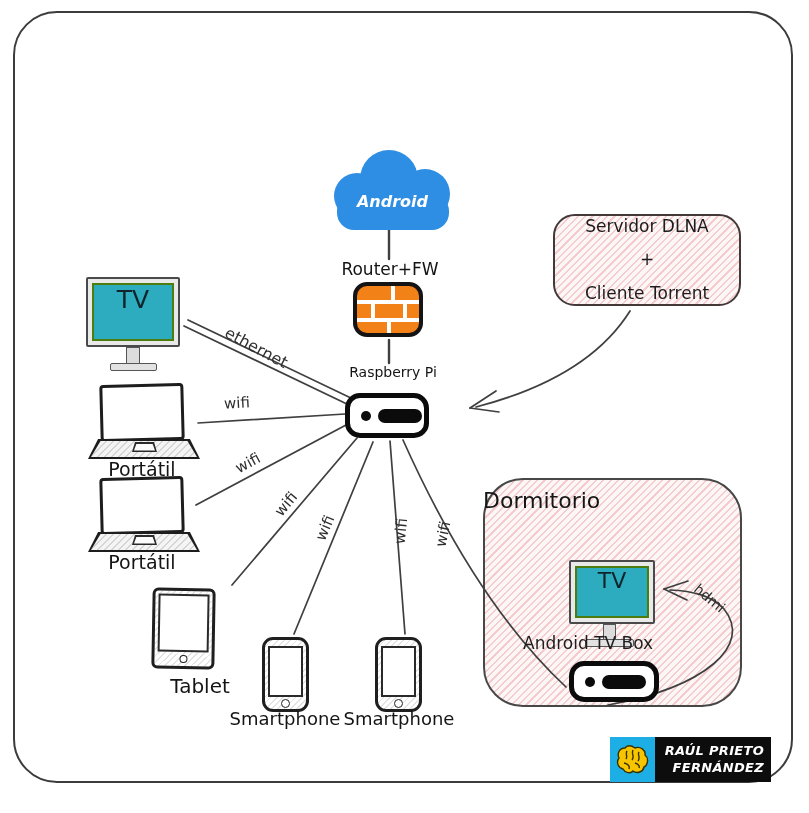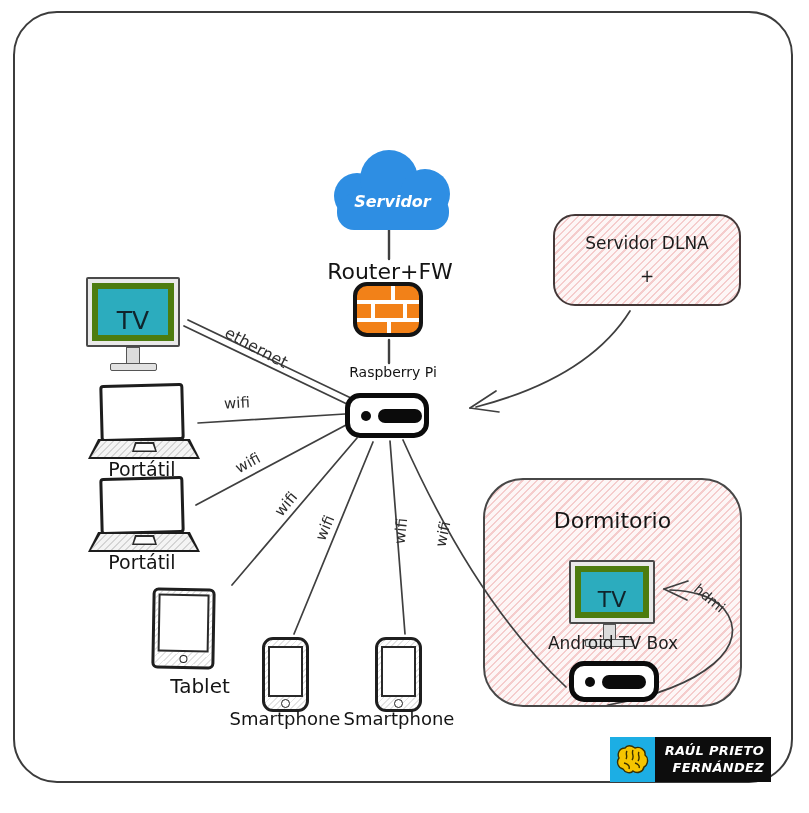--- a/index.html
+++ b/index.html
@@ -18,21 +18,21 @@
             font-size:26px; letter-spacing:3px; font-weight:500; color:#141414; }
 
   
   #wires { left:0; top:0; width:809px; height:813px; pointer-events:none; }
 
   
   #cloud { left:325px; top:150px; width:135px; height:85px; }
   #cloud-label { left:325px; top:192px; width:135px; text-align:center; color:#fff; font-size:16px;
                  font-weight:bold; font-style:italic; }
 
-  .small-label { font-size:22px; text-align:center; color:#141414; }
+  .small-label { font-size:17px; text-align:center; color:#141414; }
   #router-label { left:325px; top:259px; width:130px; }
   #pi-label { left:318px; top:364px; width:150px; font-size:14px; }
 
   
   #firewall { left:353px; top:282px; width:70px; height:55px; background:#F28118; border:4px solid #141414;
               border-radius:14px; overflow:hidden; }
   .mortar { position:absolute; background:#fff; }
 
   
   .pibox { background:#fff; border:5px solid #0b0b0b; border-radius:15px; }
@@ -44,27 +44,27 @@
   #atv-box { left:569px; top:661px; width:90px; height:41px; }
 
   
   .hatch-red { background:
       repeating-linear-gradient(135deg, rgba(226,108,108,0.30) 0 1.6px, rgba(255,250,250,0.0) 1.6px 5.2px),
       #fdf6f6; gap: 8px; }
   #note-box { left:553px; top:214px; width:188px; height:92px; border:2.5px solid #443838; border-radius:22px;
               display:flex; flex-direction:column; align-items:center; justify-content:center;
               font-size:17px; line-height:1.5; color:#1c1c1c; }
   #dorm-box { left:483px; top:478px; width:259px; height:229px; border:2.5px solid #474747; border-radius:40px; }
-  #dorm-title { left:483px; top:488px; width:259px; text-align:center; font-size:22px; color:#161616;margin-top:20px; }
-  #atv-label { left:523px; top:633px; width:180px; text-align:center; font-size:17px; }
+  #dorm-title { left:483px; top:488px; width:259px; font-size:22px; color:#161616; }
+  #atv-label { left:523px; top:633px; width:180px; font-size:17px; }
 
   
   .tv-frame { background:#e9e9e9; border:2.5px solid #4a4a4a; border-radius:2px; padding:4px; }
-  .tv-screen { width:100%; height:100%; background:#2CACBE; border:6px solid #4d7c0f;
-               display:flex; align-items:flex-end; justify-content:center; color:#10242c; }
+  .tv-screen { width:100%; height:100%; background:#2CACBE; border:2px solid #4d7c0f;
+               display:flex; align-items:flex-start; justify-content:center; color:#10242c; }
   .tv-neck { background:#dcdcdc; border:1.5px solid #555; }
   .tv-base { background:#e2e2e2; border:1.5px solid #555; border-radius:2px; }
   #tv1 { left:86px; top:277px; width:94px; height:70px; }
   #tv1 .tv-screen { font-size:25px; }
   #tv1-neck { left:126px; top:347px; width:14px; height:17px; }
   #tv1-base { left:110px; top:363px; width:47px; height:8px; }
   #tv2 { left:569px; top:560px; width:86px; height:64px; }
   #tv2 .tv-screen { font-size:22px; }
   #tv2-neck { left:603px; top:624px; width:13px; height:16px; }
   #tv2-base { left:585px; top:639px; width:49px; height:8px; }
@@ -130,20 +130,21 @@
 <body>
 
 <div id="canvas">
 
   <div id="frame" class="abs"></div>
 
 
   <div id="note-box" class="abs hatch-red">
     <span>Servidor DLNA</span>
     <span>+</span>
+    <span>Cliente Torrent</span>
   </div>
 
   <div id="dorm-box" class="abs hatch-red"></div>
   <div id="dorm-title" class="abs">Dormitorio</div>
 
   <svg id="wires" class="abs" viewBox="0 0 809 813" fill="none" stroke="#3f3f3f" stroke-width="1.7" stroke-linecap="round">
     <line x1="389" y1="227" x2="389" y2="259" stroke-width="2.4"></line>
     <line x1="389" y1="340" x2="389" y2="363" stroke-width="2.4"></line>
     <g>
       <line x1="184" y1="326" x2="349" y2="405"></line>
@@ -168,21 +169,21 @@
   </svg>
 
   <svg id="cloud" class="abs" viewBox="0 0 135 85">
     <g fill="#2E8EE3">
       <circle cx="32" cy="46" r="23"></circle>
       <circle cx="64" cy="29" r="29"></circle>
       <circle cx="100" cy="44" r="25"></circle>
       <rect x="12" y="44" width="112" height="36" rx="17"></rect>
     </g>
   </svg>
-  <div id="cloud-label" class="abs">Servidor</div>
+  <div id="cloud-label" class="abs">Android</div>
 
   <div id="router-label" class="abs small-label">Router+FW</div>
   <div id="firewall" class="abs">
     <div class="mortar" style="left:0;right:0;top:14px;height:4px;"></div>
     <div class="mortar" style="left:0;right:0;top:32px;height:4px;"></div>
     <div class="mortar" style="left:34px;top:0;width:4px;height:14px;"></div>
     <div class="mortar" style="left:14px;top:18px;width:4px;height:14px;"></div>
     <div class="mortar" style="left:46px;top:18px;width:4px;height:14px;"></div>
     <div class="mortar" style="left:30px;top:36px;width:4px;height:14px;"></div>
   </div>

